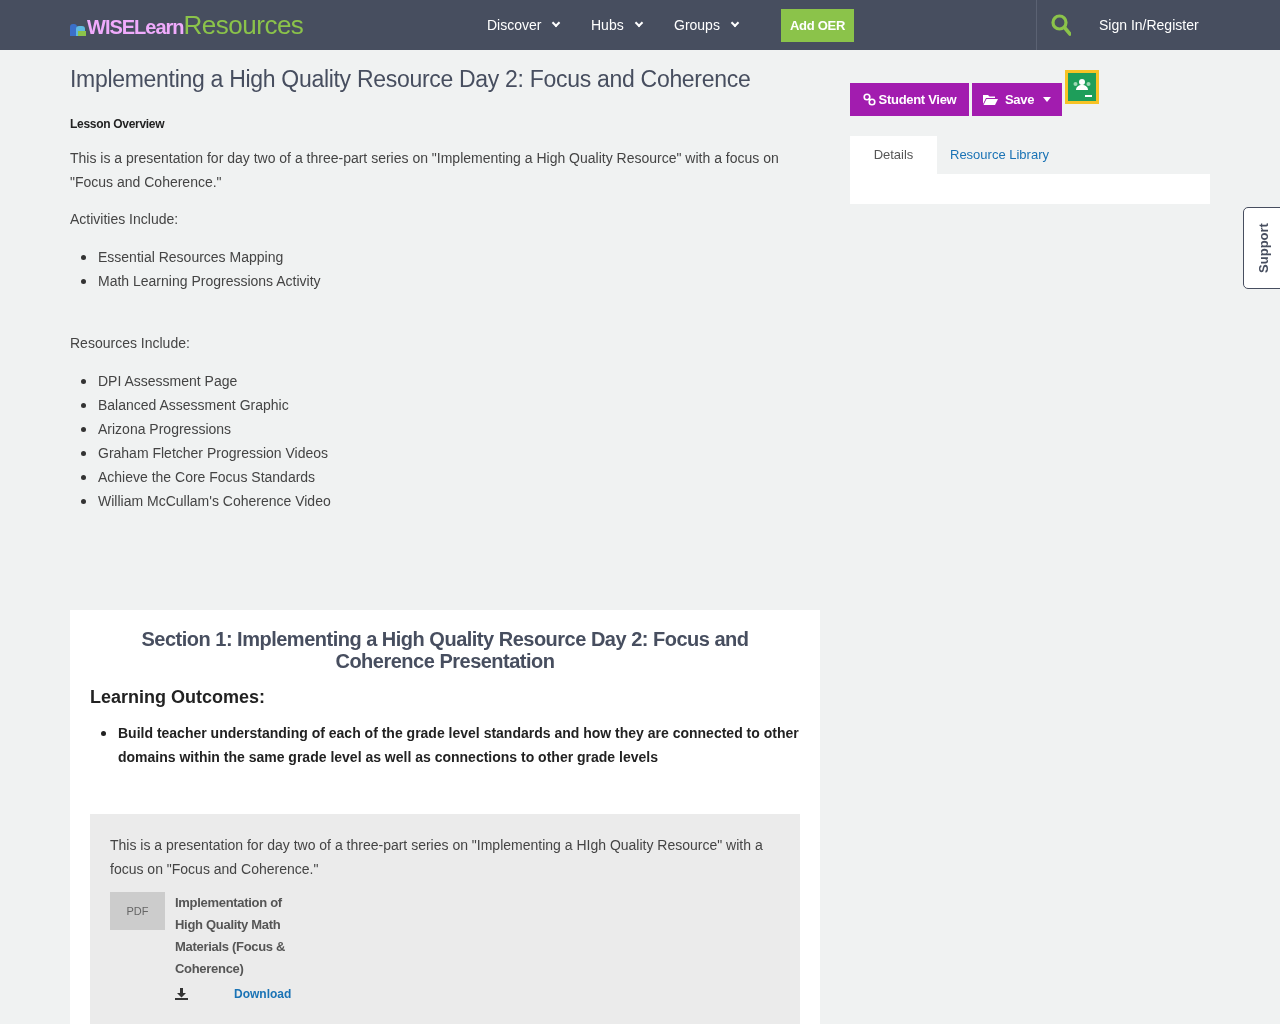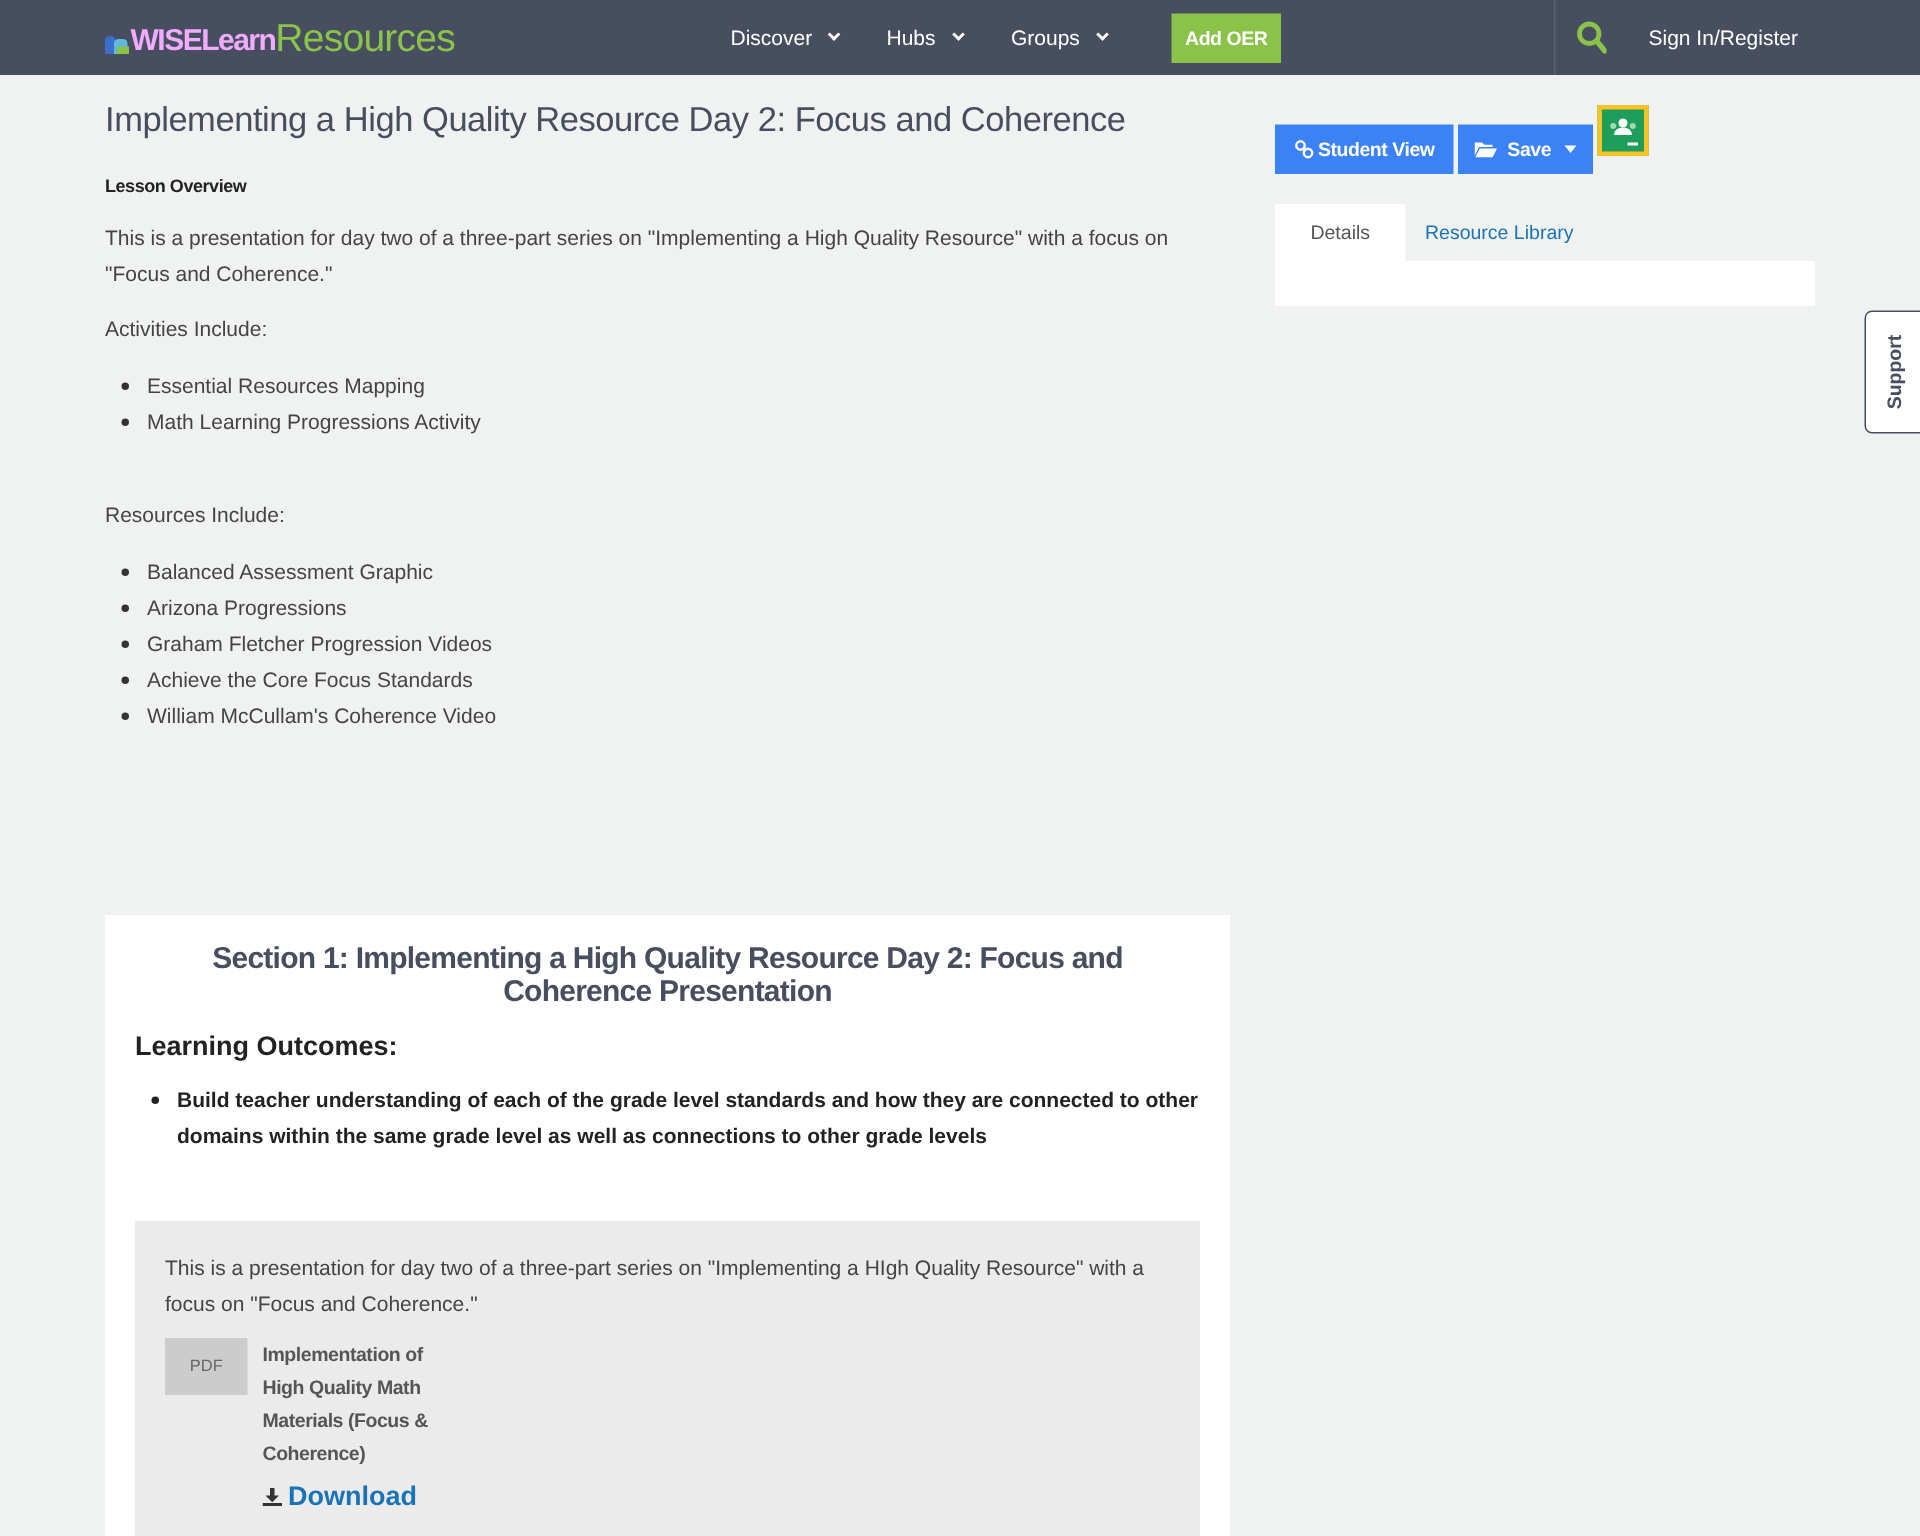--- a/index.html
+++ b/index.html
@@ -41,25 +41,25 @@
   .section-title { position: absolute; left: 20px; top: 18px; width: 710px; text-align: center; font-size: 20px; font-weight: bold; color: #474e5f; line-height: 22px; letter-spacing: -0.5px; }
   .outcomes-label { position: absolute; left: 20px; top: 77px; font-size: 18px; font-weight: bold; color: #222; }
   .outcomes { position: absolute; left: 20px; top: 111px; width: 710px; list-style: none; font-size: 14px; font-weight: bold; color: #222; line-height: 24px; }
   .outcomes li { padding-left: 28px; position: relative; }
   .outcomes li::before { content: ""; position: absolute; left: 11px; top: 10px; width: 5px; height: 5px; border-radius: 50%; background: #222; }
 
   .resource-box { position: absolute; left: 20px; top: 204px; width: 710px; height: 210px; background: #ebebeb; }
   .rb-desc { position: absolute; left: 20px; top: 19px; width: 660px; font-size: 14px; color: #444; line-height: 24px; }
   .pdf-thumb { position: absolute; left: 20px; top: 78px; width: 55px; height: 38px; background: #cccccc; color: #666; font-size: 11px; text-align: center; line-height: 38px; }
   .file-title { position: absolute; left: 85px; top: 78px; width: 130px; font-size: 13px; font-weight: bold; color: #555; line-height: 22px; letter-spacing: -0.3px; }
-  .download { position: absolute; left: 85px; top: 173px; font-size: 18px; font-weight: bold; color: #1a73b5; display: flex; align-items: center; }
+  .download { position: absolute; left: 85px; top: 173px; font-size: 12px; font-weight: bold; color: #1a73b5; display: flex; align-items: center; gap: 42px; }
   .download svg { margin-right: 4px; }
 
   
-  .btn-green { position: absolute; top: 83px; height: 33px; background: #3b82f6; color: #fff; font-size: 13px; font-weight: bold; display: flex; align-items: center; justify-content: center; letter-spacing: -0.3px; }
+  .btn-green { position: absolute; top: 83px; height: 33px; background: #a21caf; color: #fff; font-size: 13px; font-weight: bold; display: flex; align-items: center; justify-content: center; letter-spacing: -0.3px; }
   .student-view { left: 850px; width: 119px; }
   .save-btn { left: 972px; width: 90px; }
   .caret { display: inline-block; width: 0; height: 0; border-left: 4px solid transparent; border-right: 4px solid transparent; border-top: 5px solid #fff; margin-left: 9px; }
   .classroom { position: absolute; left: 1065px; top: 70px; width: 34px; height: 34px; background: #1e9e5a; border: 3px solid #f7c325; }
 
   .tabs { position: absolute; left: 850px; top: 136px; width: 360px; height: 38px; }
   .tab { position: absolute; top: 0; height: 38px; line-height: 38px; font-size: 13px; display: flex; align-items: center; flex-direction: column; }
   .tab-details { left: 0; width: 87px; background: #fff; color: #555; justify-content: center; }
   .tab-library { left: 100px; color: #1a73b5; }
   .tab svg { margin-right: 4px; }
@@ -108,20 +108,21 @@
 <h1 class="title">Implementing a High Quality Resource Day 2: Focus and Coherence</h1>
 <div class="lesson-overview">Lesson Overview</div>
 <p class="body-text desc">This is a presentation for day two of a three-part series on "Implementing a High Quality Resource" with a focus on "Focus and Coherence."</p>
 <p class="body-text act-label">Activities Include:</p>
 <ul class="bullets act-list">
   <li>Essential Resources Mapping</li>
   <li>Math Learning Progressions Activity</li>
 </ul>
 <p class="body-text res-label">Resources Include:</p>
 <ul class="bullets res-list">
+  <li>DPI Assessment Page</li>
   <li>Balanced Assessment Graphic</li>
   <li>Arizona Progressions</li>
   <li>Graham Fletcher Progression Videos</li>
   <li>Achieve the Core Focus Standards</li>
   <li>William McCullam's Coherence Video</li>
 </ul>
 
 <div class="section-card">
   <h2 class="section-title">Section 1: Implementing a High Quality Resource Day 2: Focus and Coherence Presentation</h2>
   <div class="outcomes-label">Learning Outcomes:</div>

